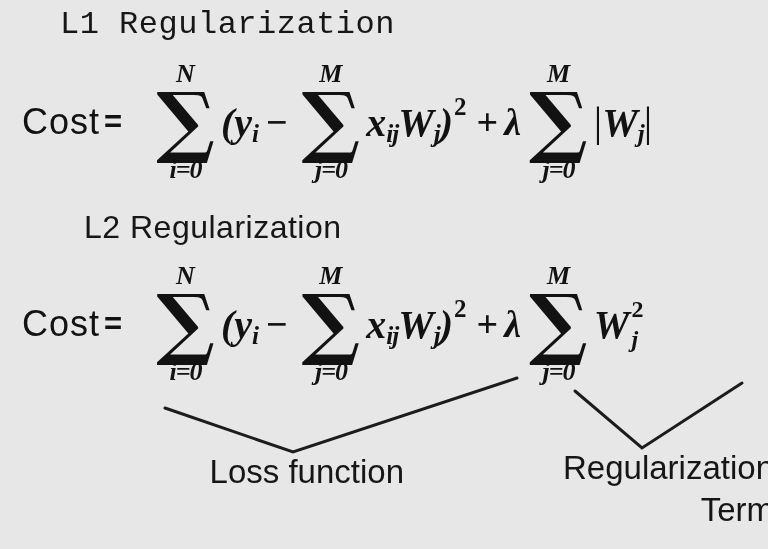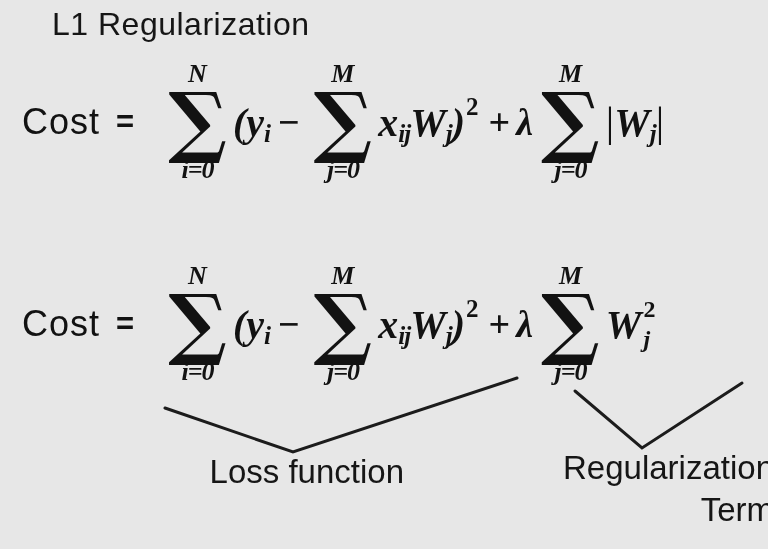--- a/index.html
+++ b/index.html
@@ -11,41 +11,41 @@
     font-family:"Liberation Sans",sans-serif;
     color:#161616;
   }
   .title{
     position:absolute;
     font-size:32px;
     color:#161616;
     letter-spacing:.5px;
     white-space:nowrap;
   }
-  .title-l1{left:52px;top:6px;}
+  .title-l1{left:60px;top:6px;font-family:Liberation Mono, monospace;}
   .title-l2{left:84px;top:209px;}
 
   .formula{
     position:absolute;
     left:22px;
     height:152px;
     display:flex;
     align-items:center;
     white-space:nowrap;
     color:#121212;
     font-family:"Liberation Serif",serif;
   }
   .formula-l1{top:46px;}
   .formula-l2{top:248px;}
 
   .cost{
     font-family:"Liberation Sans",sans-serif;
     font-size:36px;
     letter-spacing:1px;
-    margin-right:16px;
+    margin-right:4px;
     text-align:center;
   }
   .eq{
     font-family:"Liberation Sans",sans-serif;
     font-size:31px;
     font-weight:700;
     margin-right:28px;
   }
   .sum{
     display:inline-flex;
@@ -152,20 +152,21 @@
       <span class="sigma">∑</span>
       <span class="lim lim-lo">j=0</span>
     </span>
 
     <span class="bar">|</span>
       <span class="mi">W</span>
       <span class="sub">j</span>
       <span class="bar">|</span>
   </div>
 
+  <div class="title title-l2">L2 Regularization</div>
 
   <div class="formula formula-l2">
     <span class="cost">Cost</span>
     <span class="eq">=</span>
 
     <span class="sum">
       <span class="lim lim-up">N</span>
       <span class="sigma">∑</span>
       <span class="lim lim-lo">i=0</span>
     </span>

